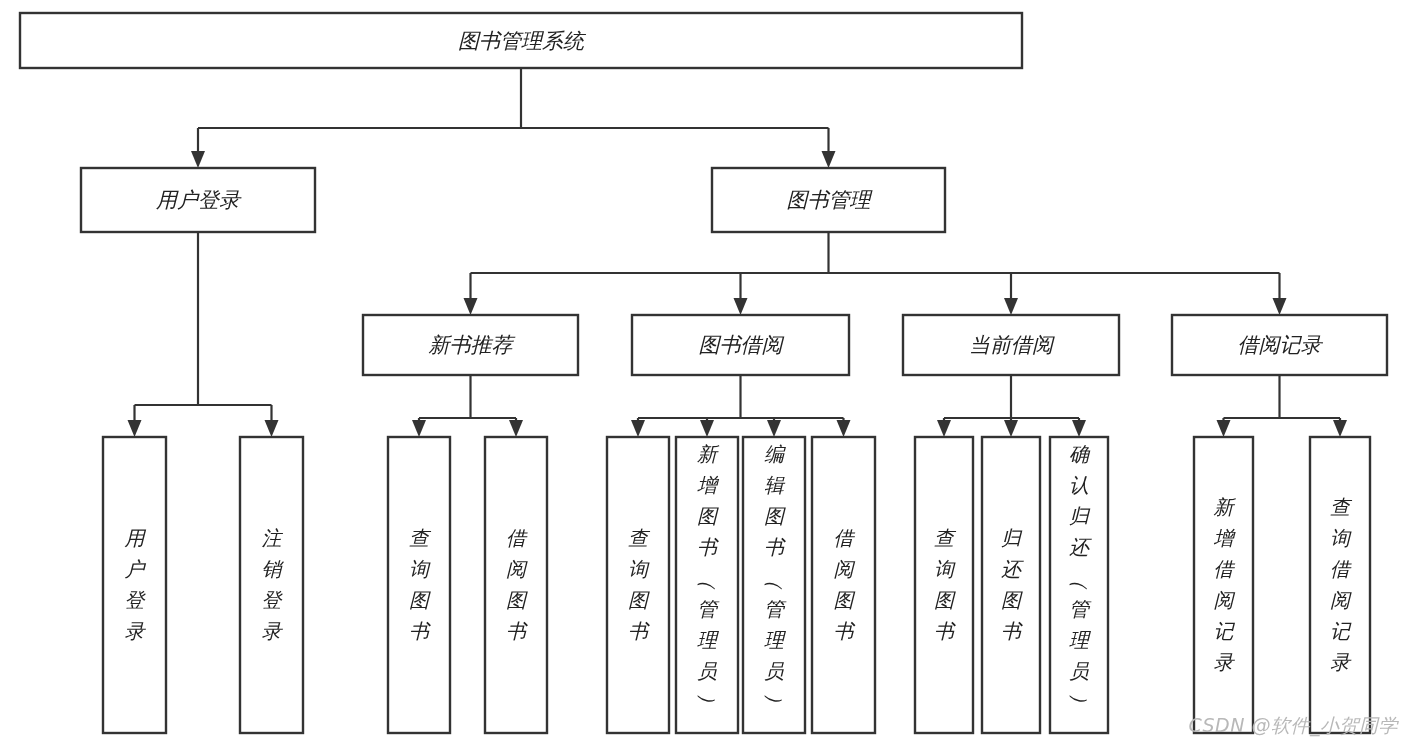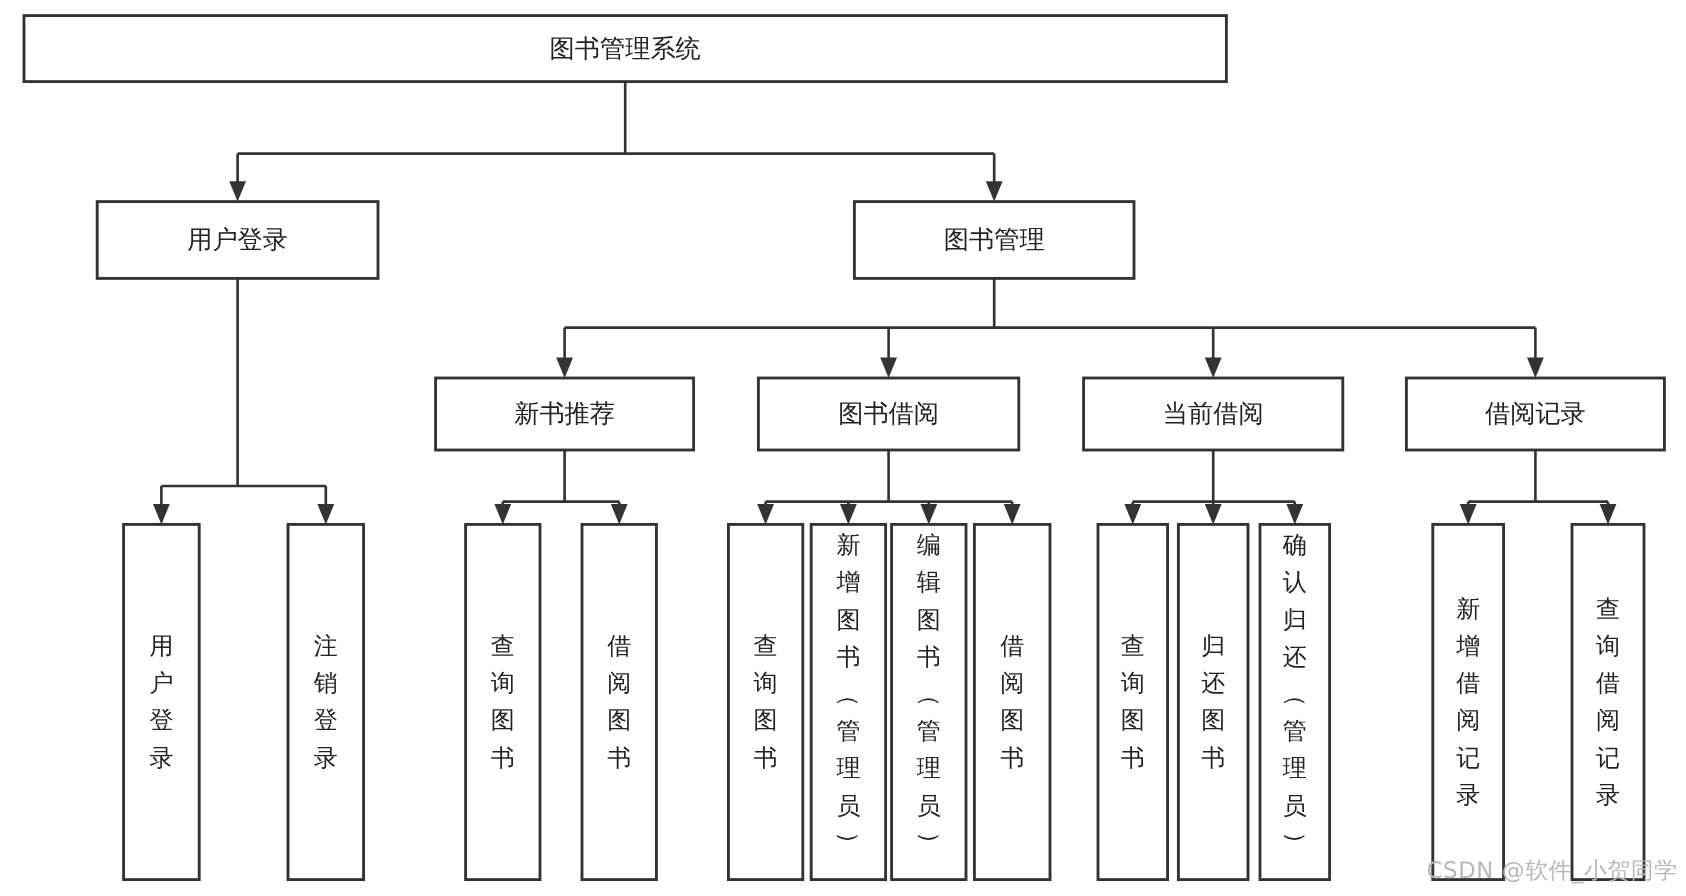--- a/index.html
+++ b/index.html
@@ -12,20 +12,21 @@
     width: 1405px;
     height: 747px;
     font-family: "DejaVu Sans", "Liberation Sans", sans-serif;
     overflow: hidden;
     position: relative;
   }
   #diagram-root {
     position: relative;
     width: 1405px;
     height: 747px;
+    font-style: italic;
   }
   svg#flowchart {
     position: absolute;
     top: 0;
     left: 0;
     width: 1405px;
     height: 747px;
     display: block;
   }
   .node-rect {

